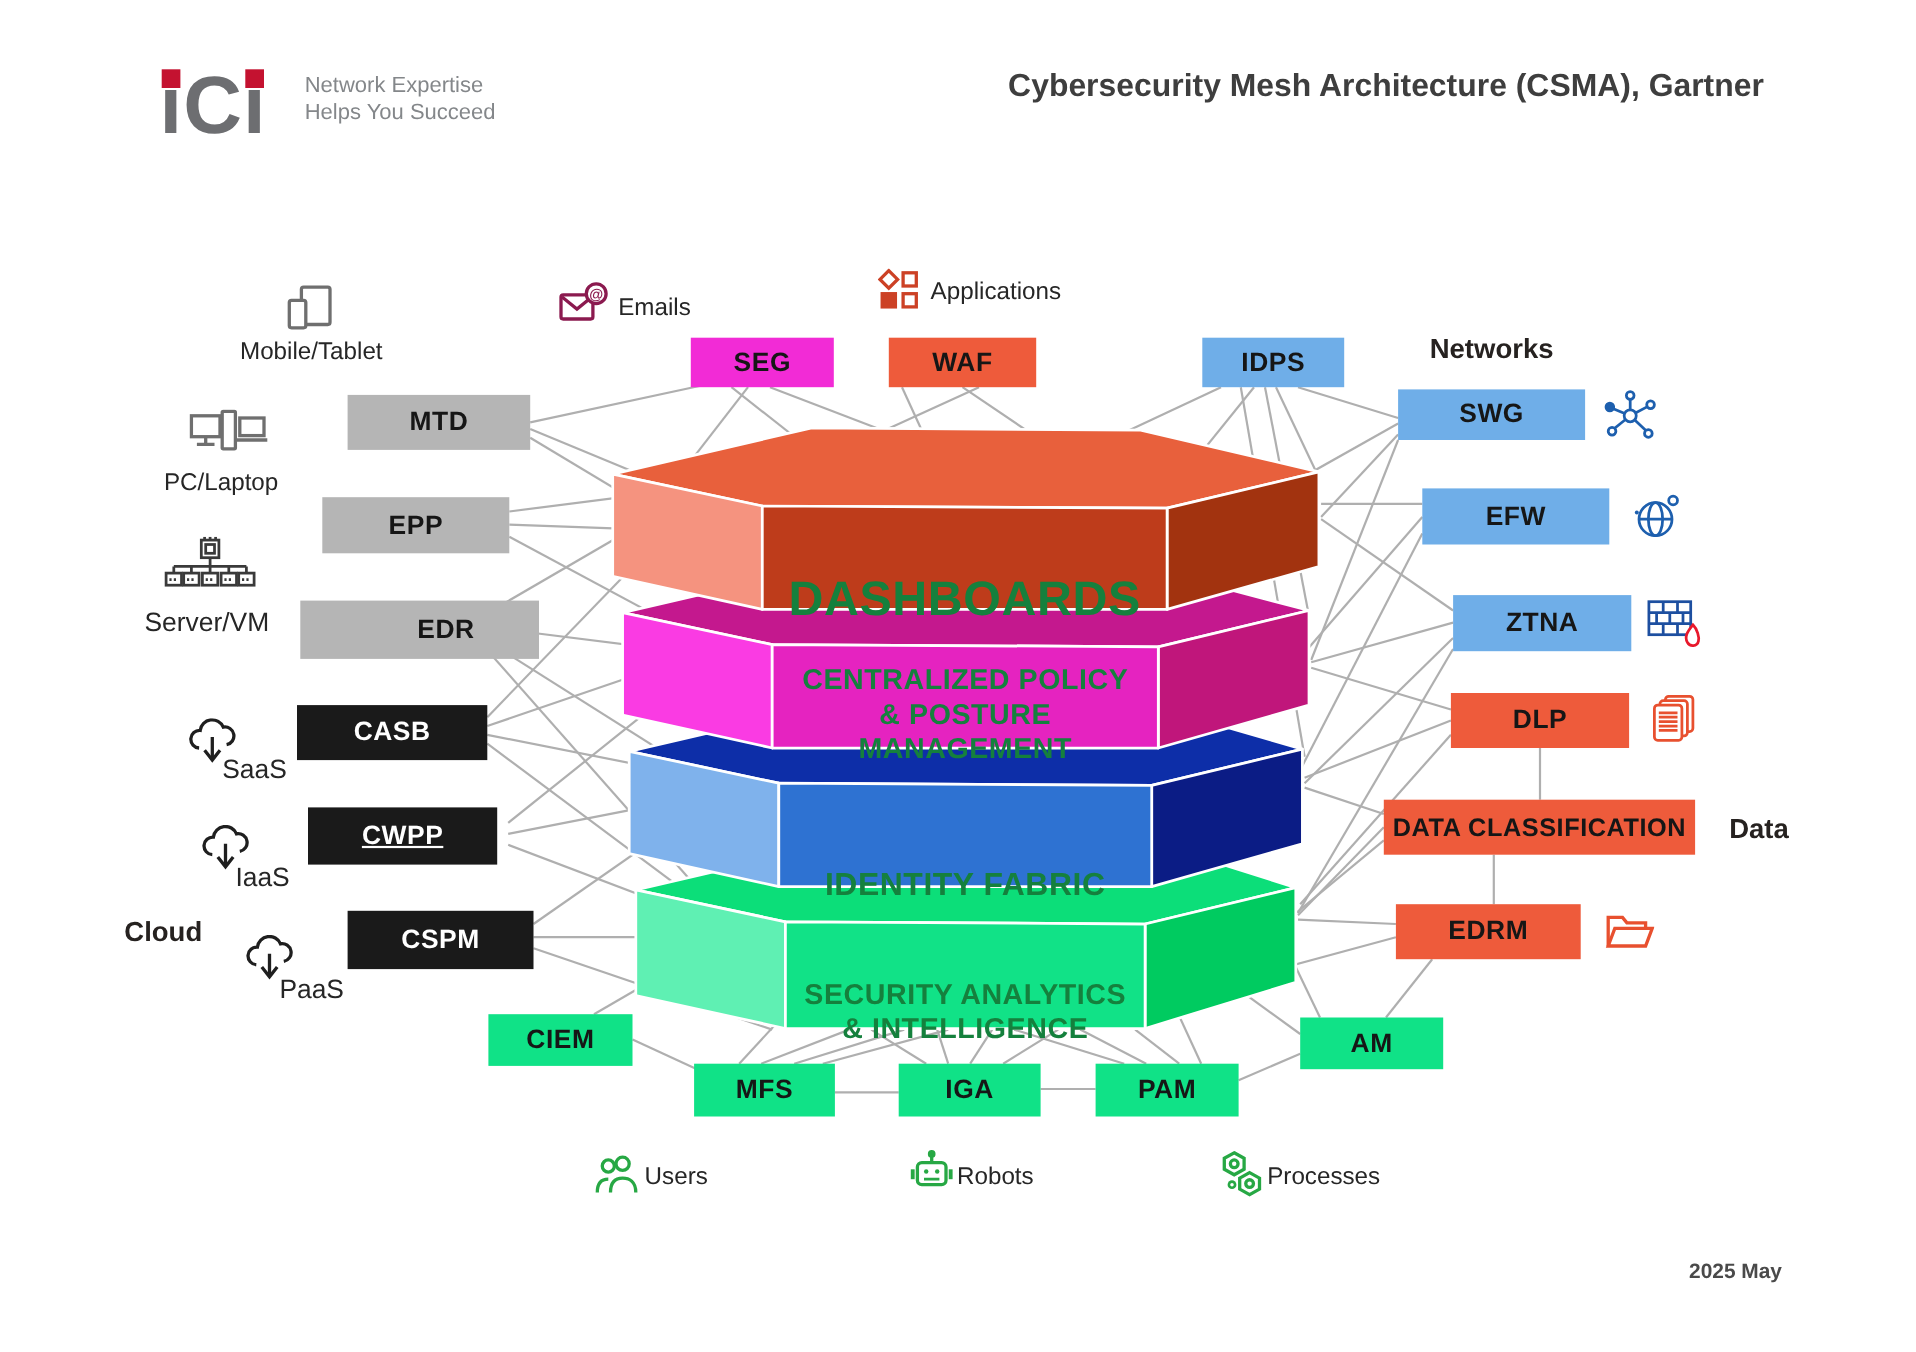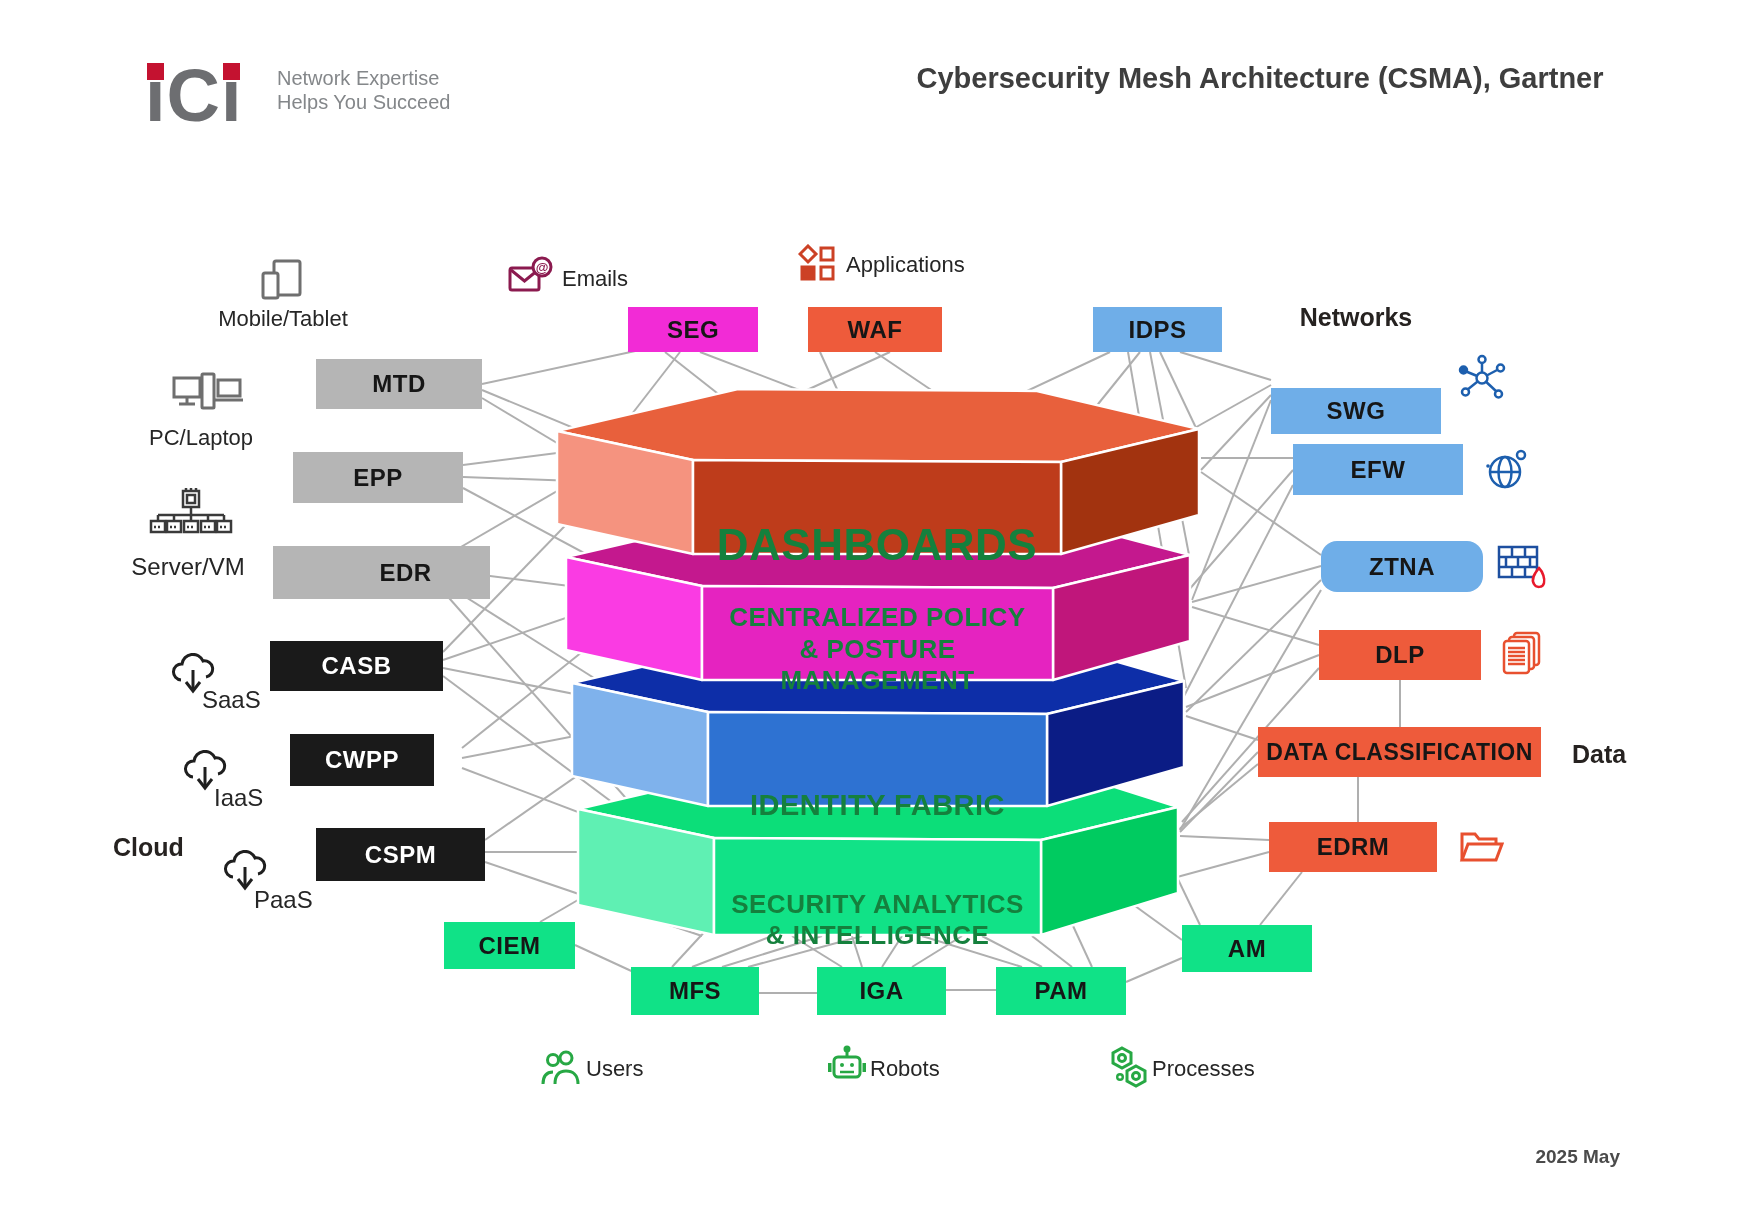--- a/index.html
+++ b/index.html
@@ -163,28 +163,28 @@
     </div>
   </div>
 
   <div class="title">Cybersecurity Mesh Architecture (CSMA), Gartner</div>
   <div class="date">2025 May</div>
 
   <div class="box c-magenta" style="left:628px;top:307px;width:130px;height:45px;">SEG</div>
   <div class="box c-orange" style="left:808px;top:307px;width:134px;height:45px;">WAF</div>
   <div class="box c-blue" style="left:1093px;top:307px;width:129px;height:45px;">IDPS</div>
   <div class="box c-gray" style="left:316px;top:359px;width:166px;height:50px;">MTD</div>
-  <div class="box c-blue" style="left:1271px;top:354px;width:170px;height:46px;margin-top:34px;">SWG</div>
+  <div class="box c-blue" style="left:1271px;top:354px;width:170px;height:46px;">SWG</div>
   <div class="box c-gray" style="left:293px;top:452px;width:170px;height:51px;">EPP</div>
   <div class="box c-blue" style="left:1293px;top:444px;width:170px;height:51px;">EFW</div>
   <div class="box c-gray" style="left:273px;top:546px;width:169px;height:53px;padding-left:48px;">EDR</div>
-  <div class="box c-blue" style="left:1321px;top:541px;width:162px;height:51px;border-radius:16px;">ZTNA</div>
+  <div class="box c-blue" style="left:1321px;top:541px;width:162px;height:51px;">ZTNA</div>
   <div class="box c-black" style="left:270px;top:641px;width:173px;height:50px;">CASB</div>
   <div class="box c-orange" style="left:1319px;top:630px;width:162px;height:50px;">DLP</div>
-  <div class="box c-black" style="left:290px;top:734px;width:144px;height:52px;">CWPP</div>
+  <div class="box c-black" style="left:280px;top:734px;width:172px;height:52px;text-decoration:underline;">CWPP</div>
   <div class="box c-orange" style="left:1258px;top:727px;width:283px;height:50px;font-size:23px;">DATA CLASSIFICATION</div>
   <div class="box c-black" style="left:316px;top:828px;width:169px;height:53px;">CSPM</div>
   <div class="box c-orange" style="left:1269px;top:822px;width:168px;height:50px;">EDRM</div>
   <div class="box c-green" style="left:444px;top:922px;width:131px;height:47px;">CIEM</div>
   <div class="box c-green" style="left:1182px;top:925px;width:130px;height:47px;">AM</div>
   <div class="box c-green" style="left:631px;top:967px;width:128px;height:48px;">MFS</div>
   <div class="box c-green" style="left:817px;top:967px;width:129px;height:48px;">IGA</div>
   <div class="box c-green" style="left:996px;top:967px;width:130px;height:48px;">PAM</div>
 
   <div class="ctx" style="left:1286px;top:303px;width:140px;text-align:center;">Networks</div>

